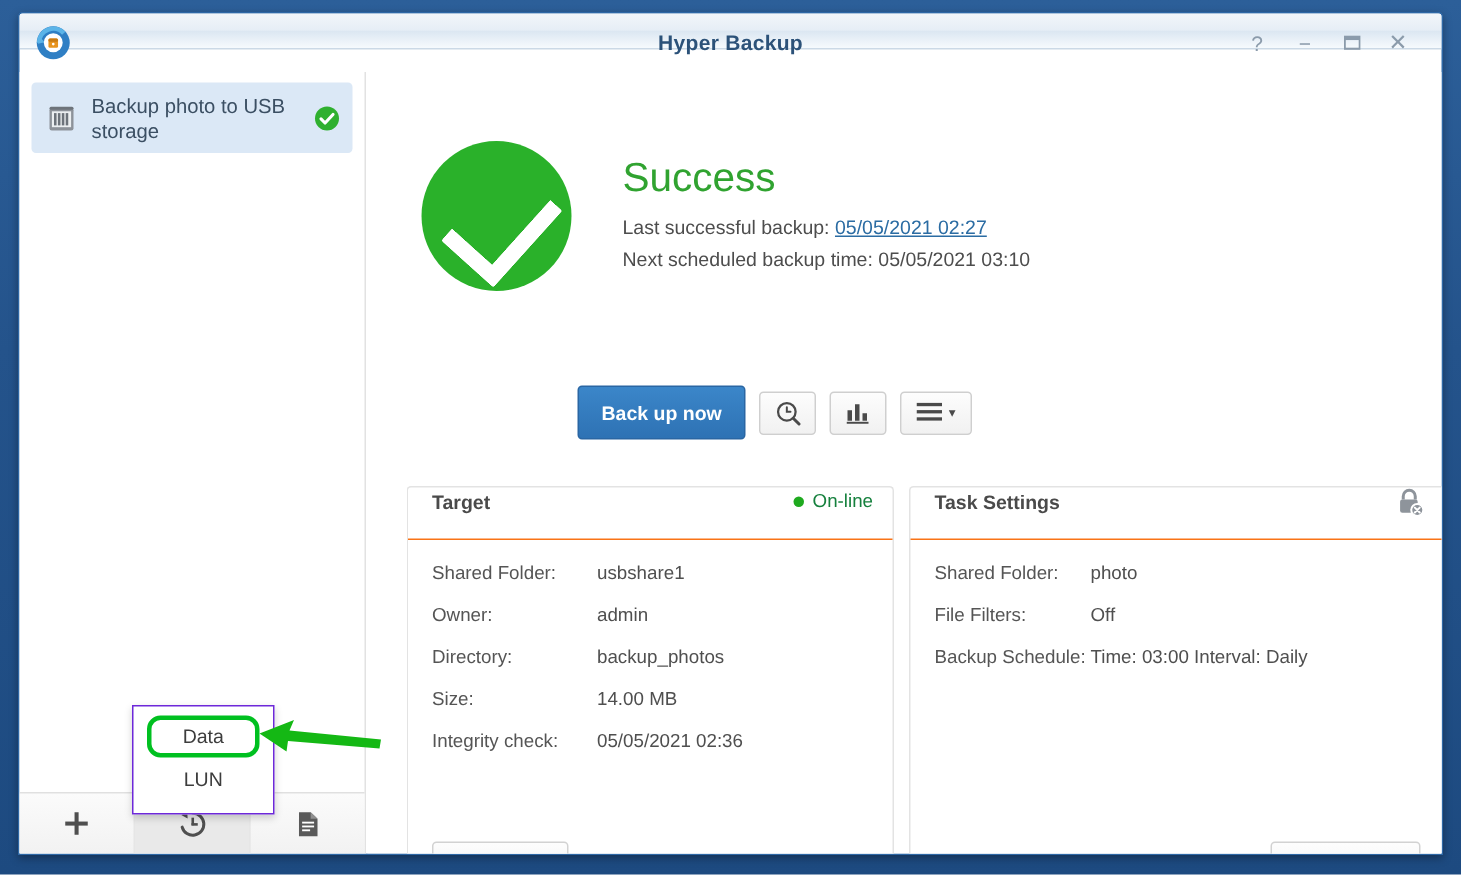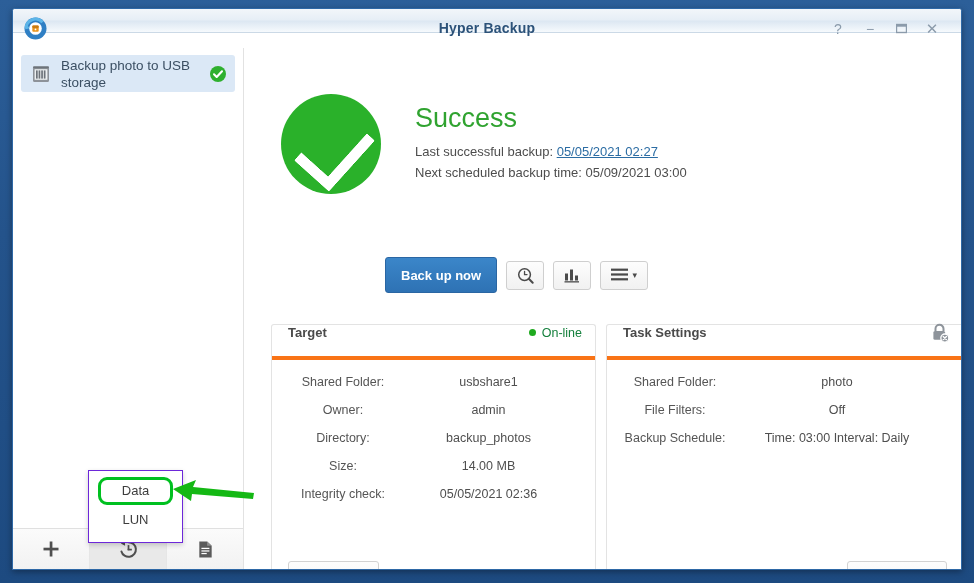--- a/index.html
+++ b/index.html
@@ -69,21 +69,21 @@
   #sidebar {
     position: absolute;
     left: 0; top: 0; bottom: 0;
     width: 231px;
     background: #ffffff;
     border-right: 1px solid #e2e2e2;
   }
   #task-item {
     position: absolute;
     left: 8px; top: 7px;
-    width: 214px; height: 37px;
+    width: 214px; height: 47px;
     background: #dbe8f6;
     border-radius: 3px;
     display: flex;
     align-items: center;
     padding: 0 8px 0 9px;
     cursor: default;
   }
   #task-icon {
     width: 22px; height: 22px;
     flex: 0 0 22px;
@@ -221,21 +221,21 @@
     border: 1px solid #e3e3e3;
     border-bottom: none;
     border-radius: 3px 3px 0 0;
   }
   #panel-target   { left: 26px;  width: 325px; }
   #panel-settings { left: 361px; width: 358px; }
 
   .panel-head {
     position: relative;
     height: 35px;
-    border-bottom: 4px solid #f97316;
+    border-bottom: 1px solid #f97316;
     display: flex;
     align-items: center;
     padding: 0 13px 16px 16px;
   }
   .panel-title {
     font-size: 13px;
     font-weight: bold;
     color: #4a4a4a;
   }
   .panel-head-right {
@@ -248,21 +248,21 @@
     width: 7px; height: 7px;
     border-radius: 50%;
     background: #1faa1f;
     display: inline-block;
   }
   .online-text {
     font-size: 12.5px;
     color: #15803d;
   }
 
-  .panel-body { padding: 14px 16px 0 16px; text-align: center; }
+  .panel-body { padding: 14px 16px 0 16px; }
   .row {
     display: flex;
     font-size: 12.5px;
     color: #555555;
     margin-bottom: 12px;
     line-height: 16px;
   }
   .row .k { width: 110px; flex: 0 0 110px; }
   .row .v { flex: 1 1 auto; color: #4f4f4f; }
   #panel-settings .row .k { width: 104px; flex: 0 0 104px; }
@@ -405,21 +405,21 @@
       <div id="status-block">
         <div id="big-check"></div>
         <div id="status-text">
           <div id="status-title">Success</div>
           <div class="status-line">
             <span>Last successful backup:</span>
             <span class="val-link">05/05/2021 02:27</span>
           </div>
           <div class="status-line" style="margin-top:5px;">
             <span>Next scheduled backup time:</span>
-            <span>05/09/2021 03:00</span>
+            <span>05/05/2021 03:10</span>
           </div>
         </div>
       </div>
 
       <div id="action-row">
         <button id="backup-now">Back up now</button>
 
         <div class="icon-btn">
           <svg width="17" height="17" viewBox="0 0 18 18">
             <circle cx="8" cy="8" r="6.2" fill="none" stroke="#4a4a4a" stroke-width="1.6"></circle>

